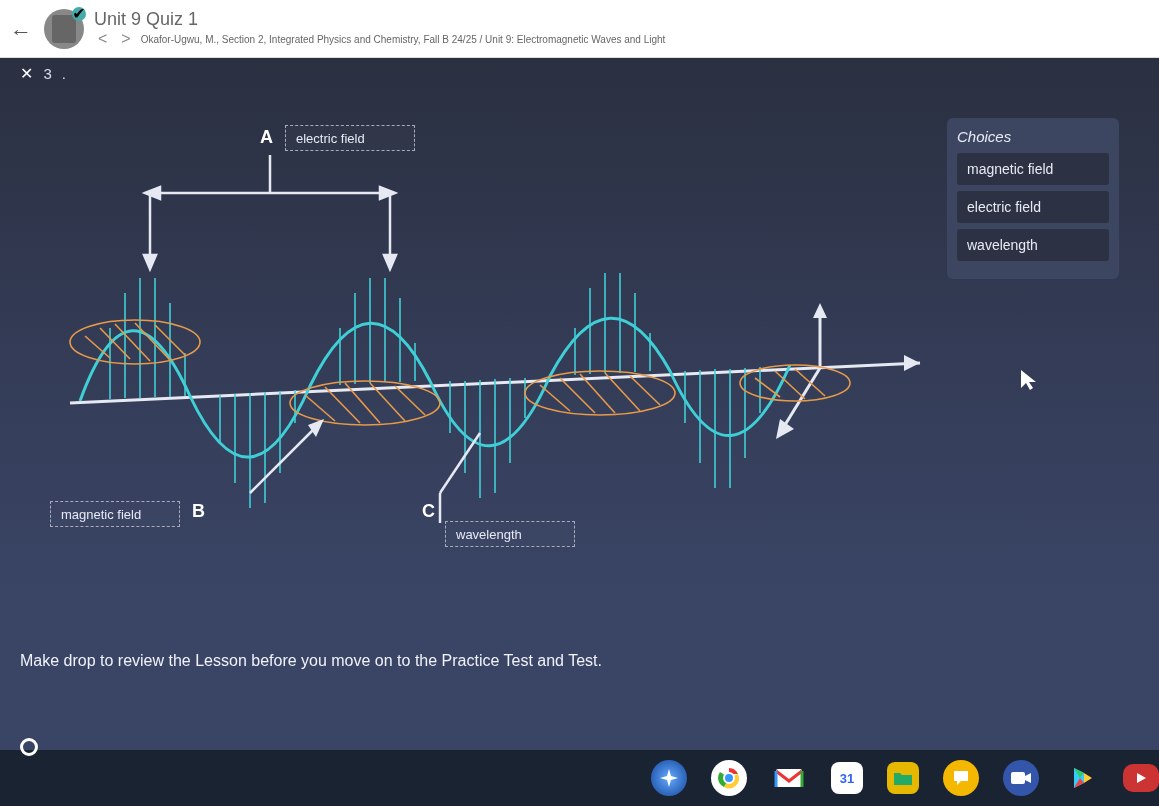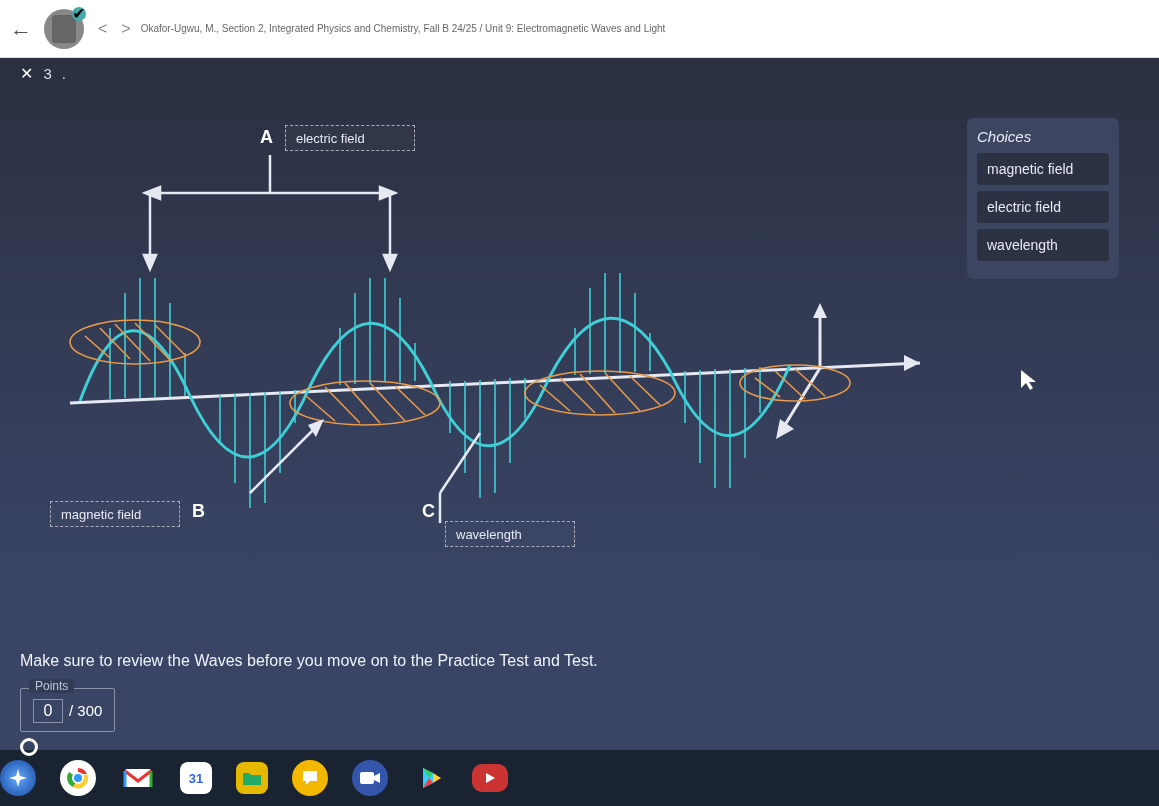--- a/index.html
+++ b/index.html
@@ -103,21 +103,21 @@
       position:absolute;
       font-size:18px;
       font-weight:700;
       color:#fff;
     }
 
     .choices-panel {
       position:absolute;
       right: 40px;
       top: 60px;
-      width: 152px;
+      width: 172px;
       background: #3d4660;
       border-radius: 6px;
       padding: 10px 10px 12px 10px;
     }
     .choices-title {
       font-style: italic;
       color:#e8eaf4;
       font-size:15px;
       margin-bottom:8px;
     }
@@ -179,21 +179,21 @@
       bottom:-6px;
       width:18px;height:18px;border:3px solid #fff;border-radius:50%;
       background:transparent;
     }
 
     .taskbar {
       height:56px;
       background:#1a2332;
       display:flex;
       align-items:center;
-      justify-content:flex-start;
+      justify-content:flex-end;
       gap:24px;
     }
     .task-icon {
       width:36px;height:36px;border-radius:50%;
       display:flex;align-items:center;justify-content:center;
       font-size:18px;
       cursor:pointer;
     }
     .ic-gem{background:radial-gradient(circle,#6af,#149);}
     .ic-chrome{background:#fff;}
@@ -208,20 +208,21 @@
 </head>
 <body>
 
 <div class="header">
   <div class="back-arrow">←</div>
   <div class="page-icon">
     <div class="inner"></div>
     <div class="badge">✔</div>
   </div>
   <div class="title-block">
+    <div class="title">Unit 9 Quiz 1</div>
     <div class="breadcrumb-row">
       <span class="nav-arr">&lt;</span>
       <span class="nav-arr">&gt;</span>
       <span class="breadcrumb">Okafor-Ugwu, M., Section 2, Integrated Physics and Chemistry, Fall B 24/25 / Unit 9: Electromagnetic Waves and Light</span>
     </div>
   </div>
 </div>
 
 <div class="quiz-area">
   <div class="question-bar">
@@ -363,29 +364,22 @@
     <div class="choice-item">electric field</div>
     <div class="choice-item">wavelength</div>
   </div>
 
   <div class="cursor-pointer">
     <svg width="20" height="24">
         <path d="M2 2 L2 20 L7 15 L11 22 L14 20 L10 14 L17 14 Z" fill="#fff"></path>
       </svg>
   </div>
 
-  <div class="instruction">Make sure to review the Waves before you move on to the Practice Test and Test.</div>
-
-  <div class="points-wrap">
-    <div class="points-label">Points</div>
-    <div class="points-row">
-      <div class="points-score">0</div>
-      <div class="points-total">/ 300</div>
-    </div>
-  </div>
+  <div class="instruction">Make drop to review the Lesson before you move on to the Practice Test and Test.</div>
+
 
   <div class="circle-indicator"></div>
 </div>
 
 <div class="taskbar">
   <div class="task-icon ic-gem">
     <svg width="18" height="18">
         <polygon points="9,0 11,7 18,9 11,11 9,18 7,11 0,9 7,7" fill="#fff"></polygon>
       </svg>
   </div>

